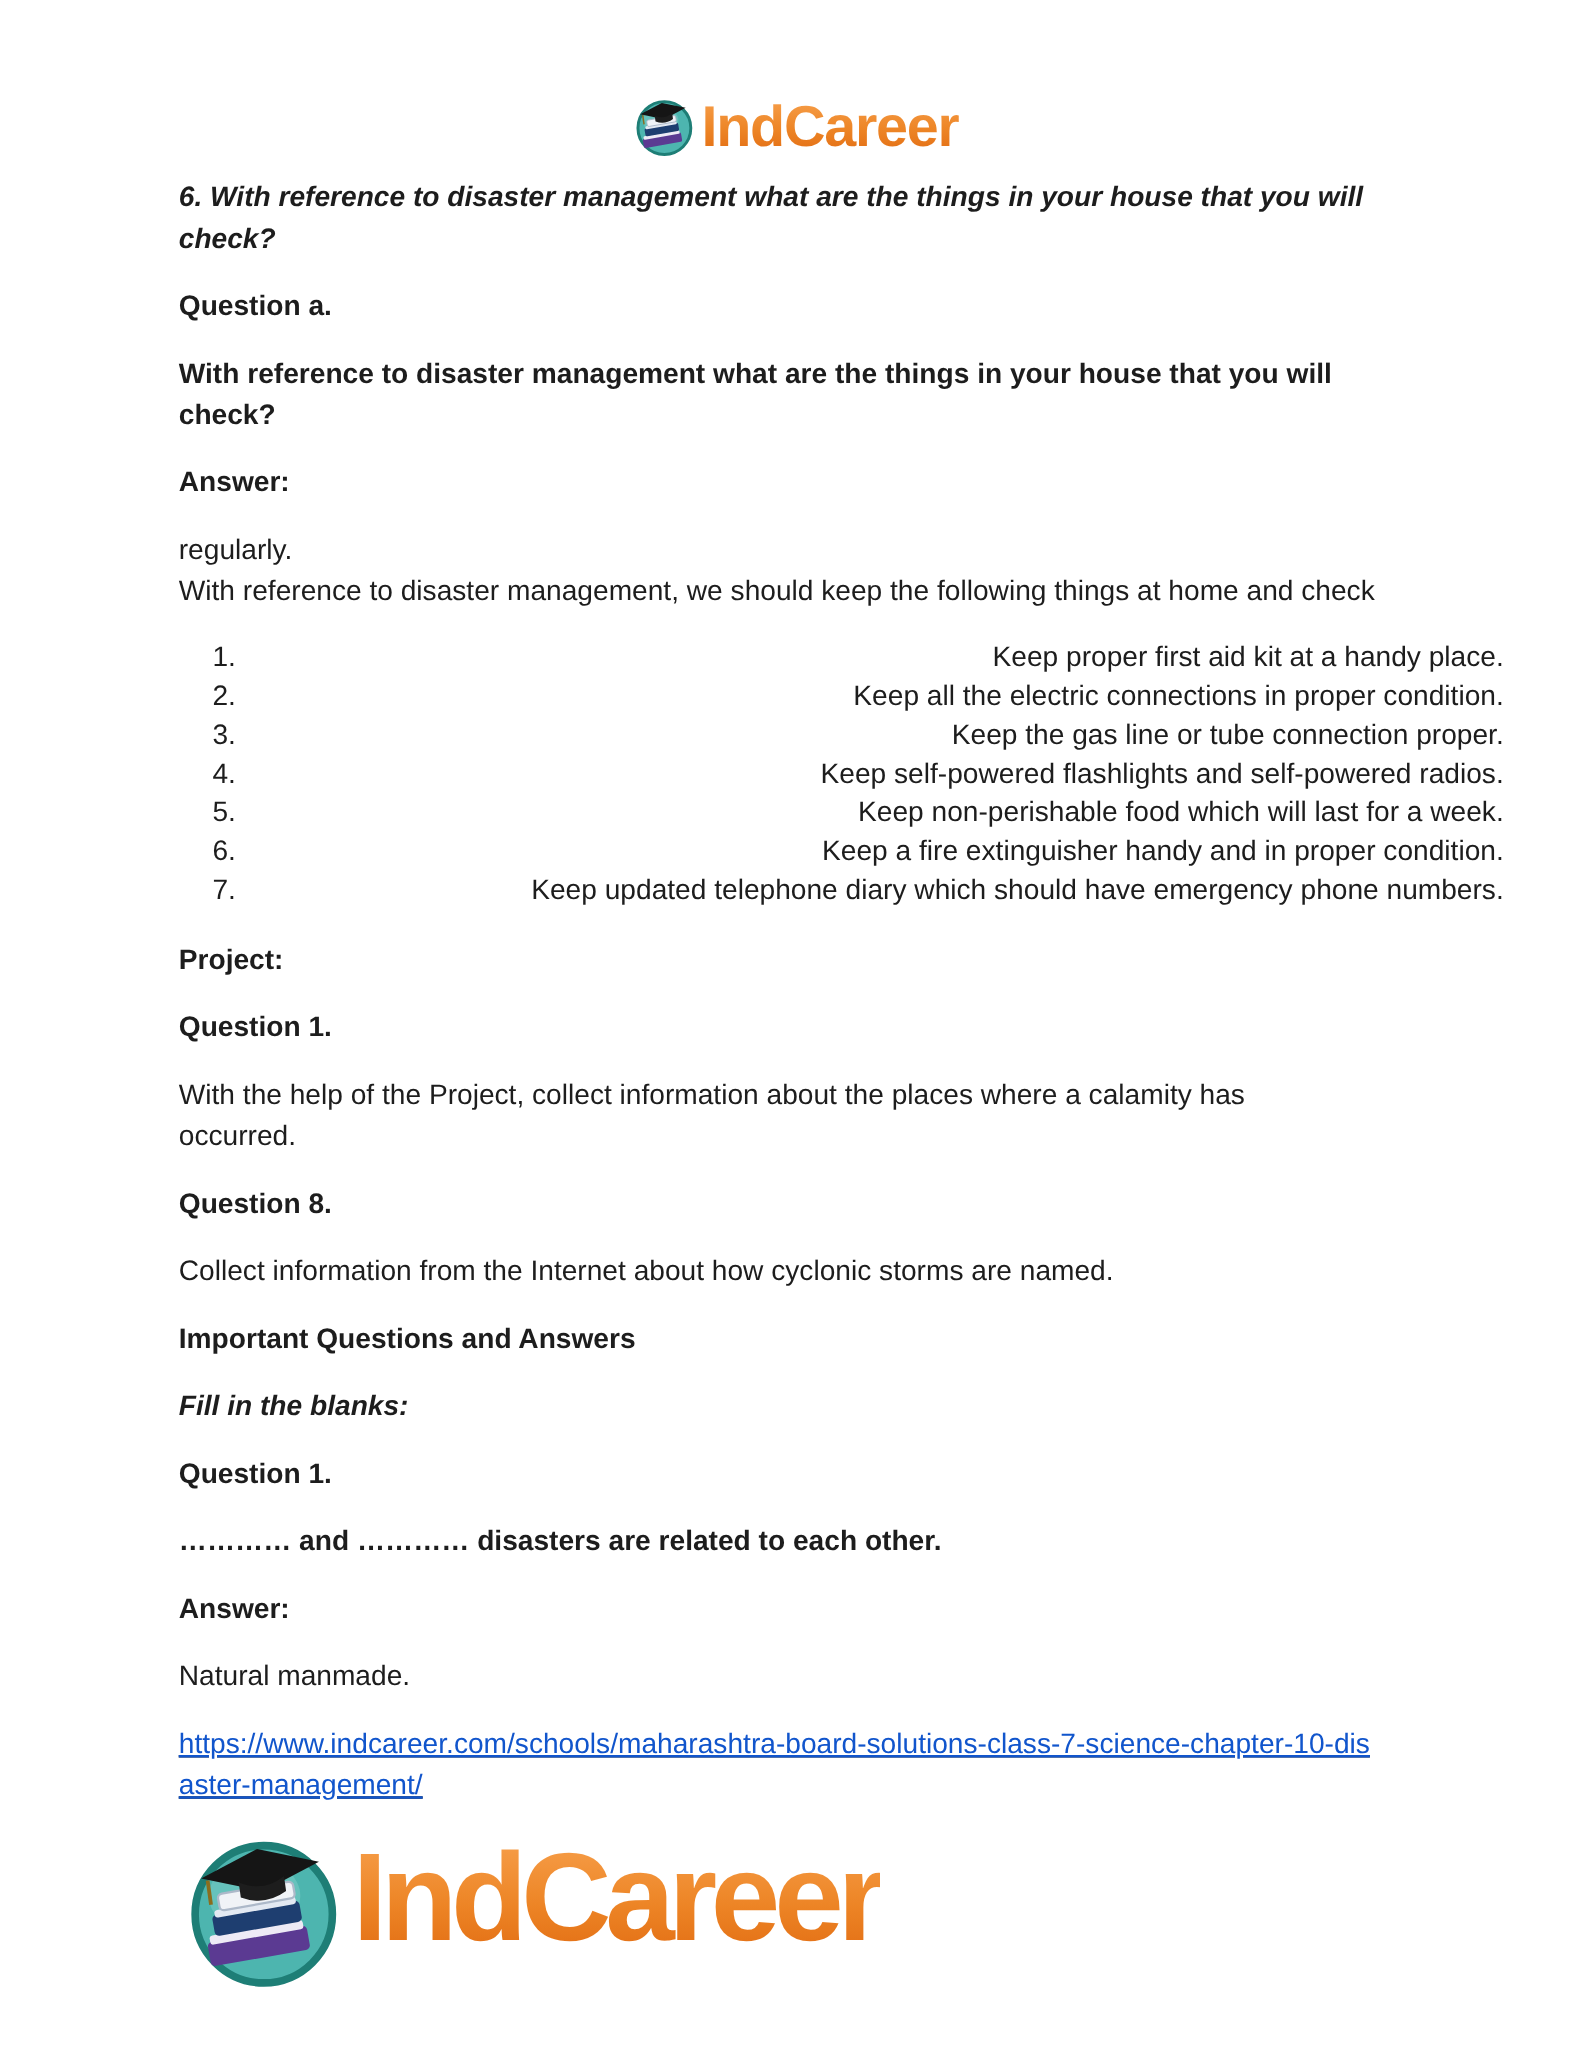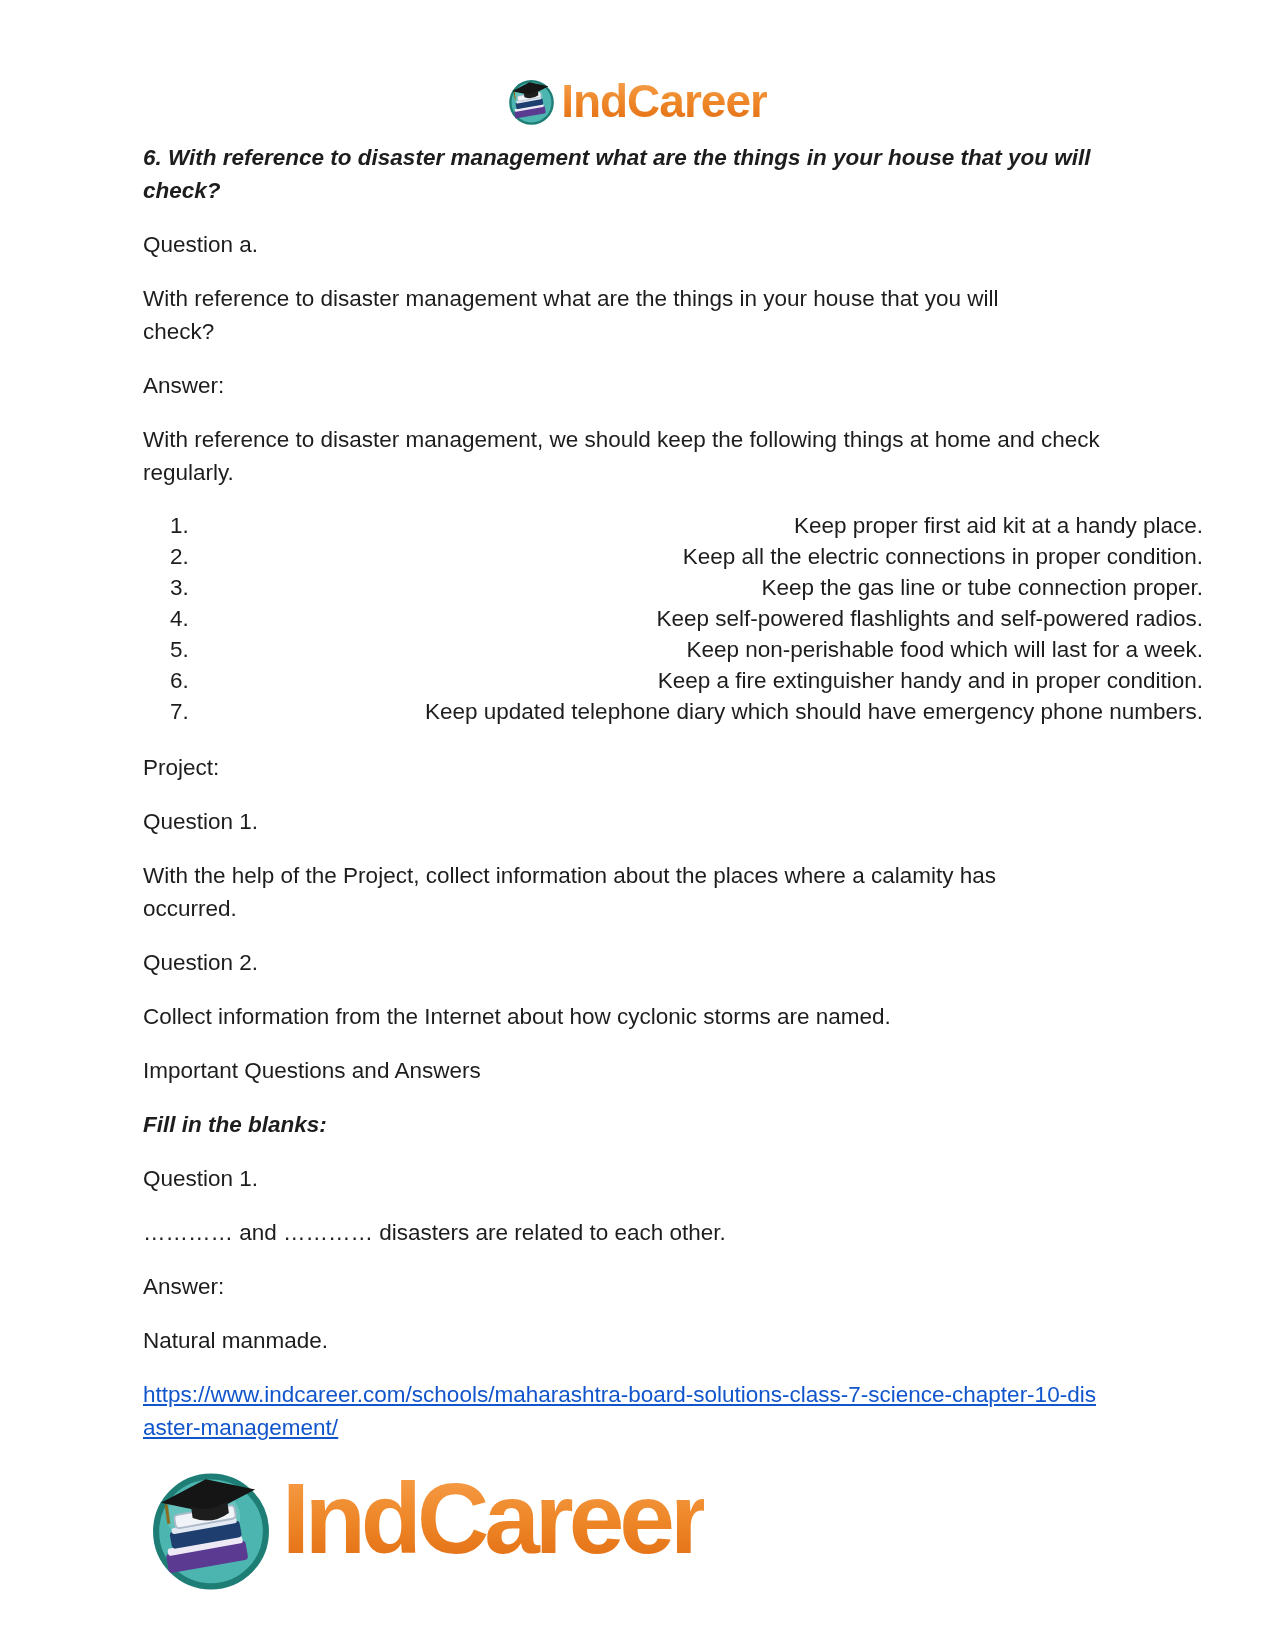--- a/index.html
+++ b/index.html
@@ -15,21 +15,21 @@
   }
   @supports ((-webkit-background-clip:text) or (background-clip:text)){
     .logo-text{
       background:linear-gradient(180deg,#F7A04C 0%,#ED8526 55%,#E26D13 100%);
       -webkit-background-clip:text;background-clip:text;color:transparent;
     }
   }
   .logo-top .logo-text{font-size:46px;letter-spacing:-1px;}
   .content{margin:16px 0 0 143px;width:1060px;font-size:22.5px;line-height:33px;}
   .content p{margin:0 0 21px 0;}
-  .b{font-weight:normal;}
+  .b{font-weight:bold;}
   .bi{font-weight:bold;font-style:italic;}
   .ln{display:block;}
   ol{margin:14px 0 24px 0;padding-left:52px;text-align:right;}
   li{line-height:31px;padding-left:8px;}
   .linkblock{margin-bottom:0;text-decoration:underline;}
   .link{color:#1155CC;text-decoration:underline;cursor:pointer;}
   .logo-bottom{margin:24px 0 0 150px;}
   .logo-bottom .logo-icon{width:122px;height:122px;margin-right:10px;flex:none;}
   .logo-bottom .logo-text{font-size:100px;letter-spacing:-5px;}
 </style>
@@ -69,22 +69,22 @@
     <p class="b">Question a.</p>
 
     <p class="b">
       <span class="ln">With reference to disaster management what are the things in your house that you will</span>
       <span class="ln">check?</span>
     </p>
 
     <p class="b">Answer:</p>
 
     <p>
+      <span class="ln">regularly.</span>
       <span class="ln">With reference to disaster management, we should keep the following things at home and check</span>
-      <span class="ln">regularly.</span>
     </p>
 
     <ol>
       <li>Keep proper first aid kit at a handy place.</li>
       <li>Keep all the electric connections in proper condition.</li>
       <li>Keep the gas line or tube connection proper.</li>
       <li>Keep self-powered flashlights and self-powered radios.</li>
       <li>Keep non-perishable food which will last for a week.</li>
       <li>Keep a fire extinguisher handy and in proper condition.</li>
       <li>Keep updated telephone diary which should have emergency phone numbers.</li>
@@ -92,21 +92,21 @@
 
     <p class="b">Project:</p>
 
     <p class="b">Question 1.</p>
 
     <p>
       <span class="ln">With the help of the Project, collect information about the places where a calamity has</span>
       <span class="ln">occurred.</span>
     </p>
 
-    <p class="b">Question 2.</p>
+    <p class="b">Question 8.</p>
 
     <p>Collect information from the Internet about how cyclonic storms are named.</p>
 
     <p class="b">Important Questions and Answers</p>
 
     <p class="bi">Fill in the blanks:</p>
 
     <p class="b">Question 1.</p>
 
     <p class="b">………… and ………… disasters are related to each other.</p>

